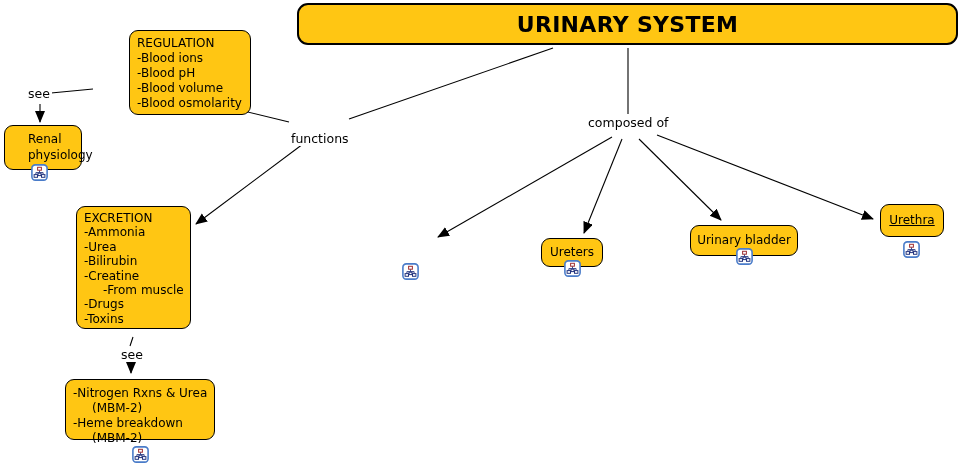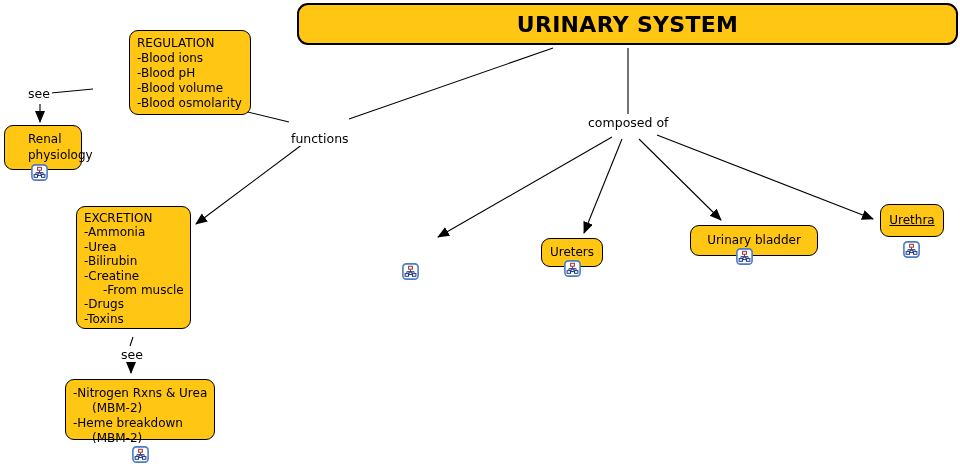--- a/index.html
+++ b/index.html
@@ -102,21 +102,21 @@
     <div class="line">-Bilirubin</div>
     <div class="line">-Creatine</div>
     <div class="line indent">-From muscle</div>
     <div class="line">-Drugs</div>
     <div class="line">-Toxins</div>
   </div>
 
   <div class="node centered" style="left:541px;top:238px;width:62px;height:29px;">
     <span>Ureters</span>
   </div>
-  <div class="node centered" style="left:690px;top:225px;width:128px;height:31px;">
+  <div class="node centered" style="left:690px;top:225px;width:108px;height:31px;">
     <span>Urinary bladder</span>
   </div>
   <div class="node centered" style="left:880px;top:204px;width:64px;height:33px;text-decoration:underline;">
     <span>Urethra</span>
   </div>
 
   <div class="node multiline mbm" style="left:65px;top:379px;width:150px;height:61px;padding-top:6px;">
     <div class="line">-Nitrogen Rxns &amp; Urea</div>
     <div class="line indent">(MBM-2)</div>
     <div class="line">-Heme breakdown</div>

